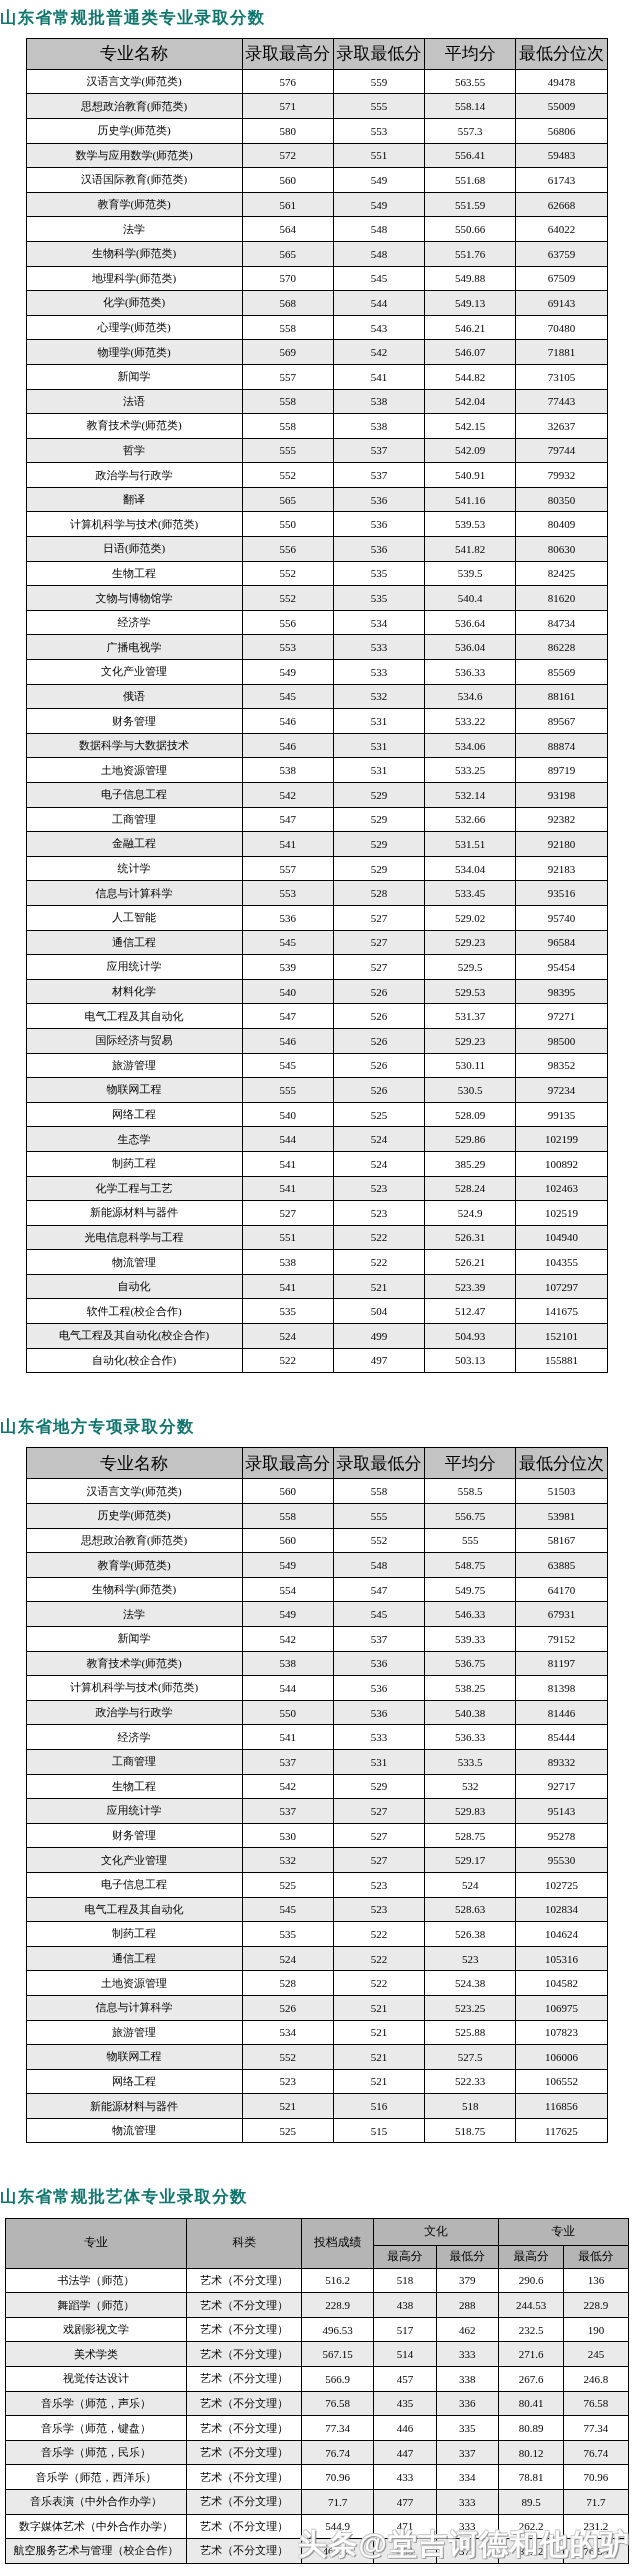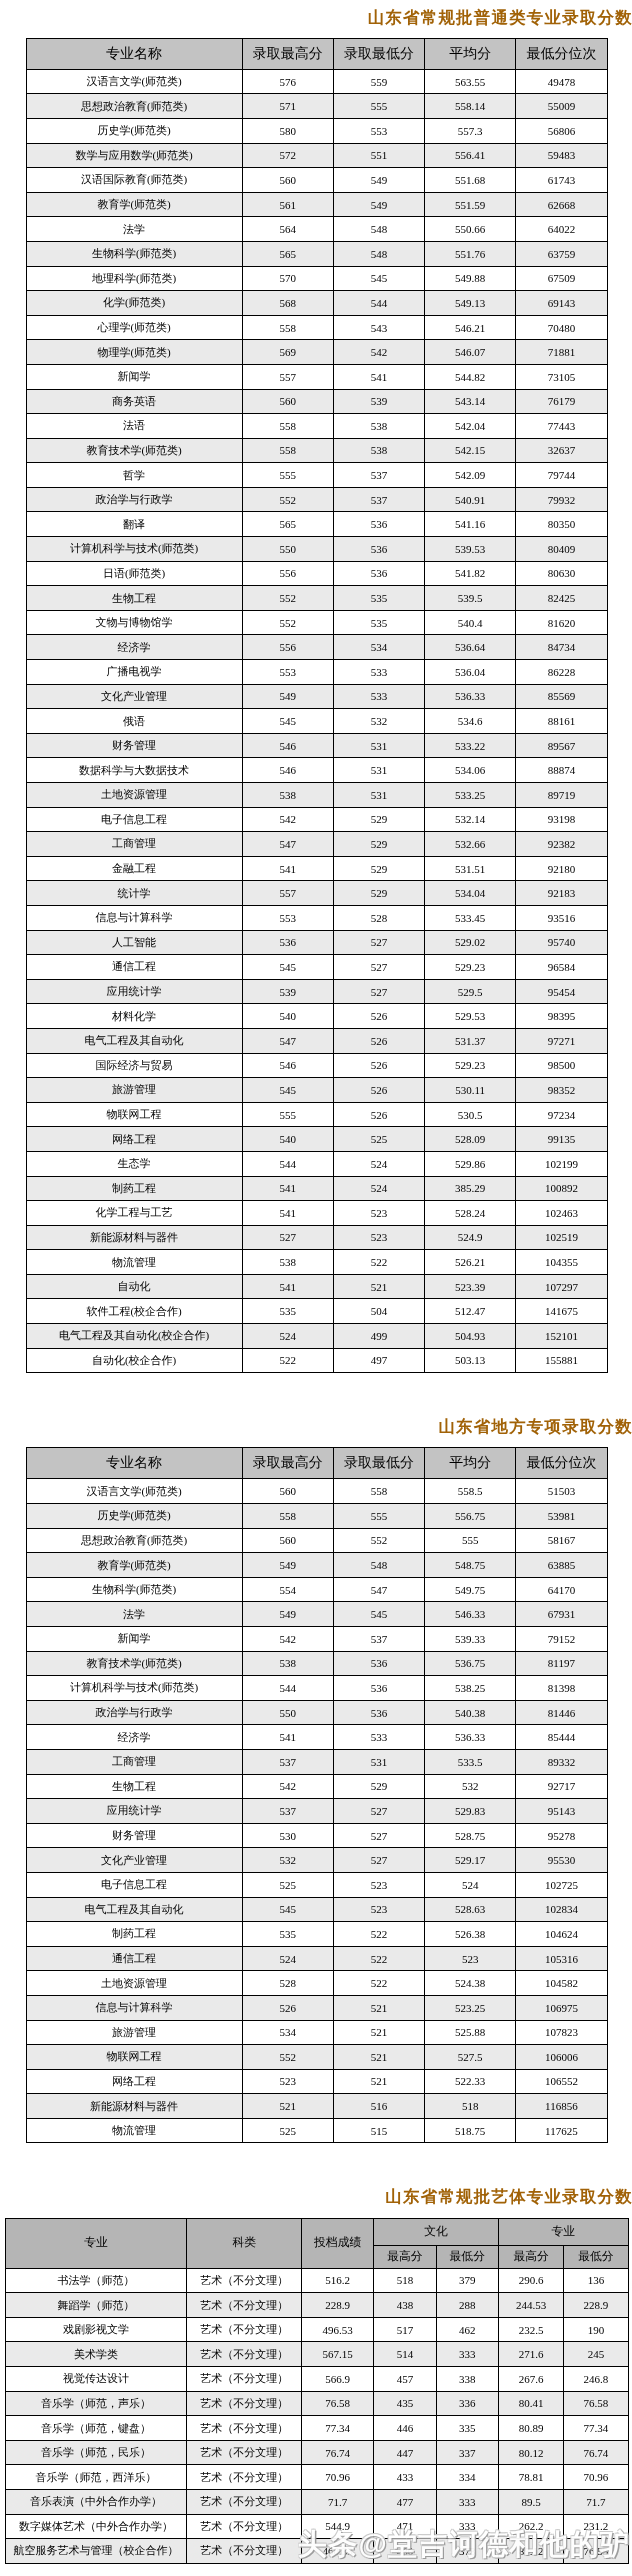--- a/index.html
+++ b/index.html
@@ -3,35 +3,35 @@
 <meta charset="utf-8">
 <style>
   html,body{margin:0;padding:0;background:#ffffff;}
   body{
     width:633px;height:2576px;position:relative;
     font-family:"Liberation Serif","DejaVu Serif",serif;
     color:#000;
   }
   .sheet{padding-top:6.6px;}
   .tbl-title{
-    text-align:right;font-size:16.4px;font-weight:700;
-    margin:0 0 9.2px 0;letter-spacing:1.3px;color:#a16207;
+    text-align:left;font-size:16.4px;font-weight:700;
+    margin:0 0 9.2px 0;letter-spacing:1.3px;color:#0f766e;
   }
   .tbl-title.gap{margin-top:43px;}
   table{
     border-collapse:collapse;margin:0 auto;table-layout:fixed;
     border:1.3px solid #000;background:#fff;
   }
   th,td{
     border:0.7px solid #000;text-align:center;vertical-align:middle;
     padding:0 2px;overflow:hidden;white-space:nowrap;
   }
   
   .score-table{width:582px;}
-  .score-table th{background:#c3c3c3;font-weight:400;font-size:14px;height:30px;margin-top:24px;}
+  .score-table th{background:#c3c3c3;font-weight:400;font-size:17px;height:30px;margin-top:24px;}
   .score-table td{font-size:11px;height:23.6px;}
   .score-table col.c-major{width:37.2%;}
   .score-table col.c-num{width:15.7%;}
   tbody tr:nth-child(even) td{background:#eaeaea;}
   
   .art-table{width:624px;}
   .art-table th{background:#b5b5b5;font-weight:400;font-size:11.8px;}
   .art-table td{font-size:11px;height:23.6px;}
   .art-table thead tr.grp th{height:26px;}
   .art-table thead tr.sub th{height:22px;}
@@ -159,27 +159,20 @@
           <td>71881</td>
         </tr>
         <tr>
           <td>新闻学</td>
           <td>557</td>
           <td>541</td>
           <td>544.82</td>
           <td>73105</td>
         </tr>
         <tr>
-          <td>商务英语</td>
-          <td>560</td>
-          <td>539</td>
-          <td>543.14</td>
-          <td>76179</td>
-        </tr>
-        <tr>
           <td>法语</td>
           <td>558</td>
           <td>538</td>
           <td>542.04</td>
           <td>77443</td>
         </tr>
         <tr>
           <td>教育技术学(师范类)</td>
           <td>558</td>
           <td>538</td>
@@ -402,20 +395,27 @@
           <td>523</td>
           <td>528.24</td>
           <td>102463</td>
         </tr>
         <tr>
           <td>新能源材料与器件</td>
           <td>527</td>
           <td>523</td>
           <td>524.9</td>
           <td>102519</td>
+        </tr>
+        <tr>
+          <td>光电信息科学与工程</td>
+          <td>551</td>
+          <td>522</td>
+          <td>526.31</td>
+          <td>104940</td>
         </tr>
         <tr>
           <td>物流管理</td>
           <td>538</td>
           <td>522</td>
           <td>526.21</td>
           <td>104355</td>
         </tr>
         <tr>
           <td>自动化</td>

